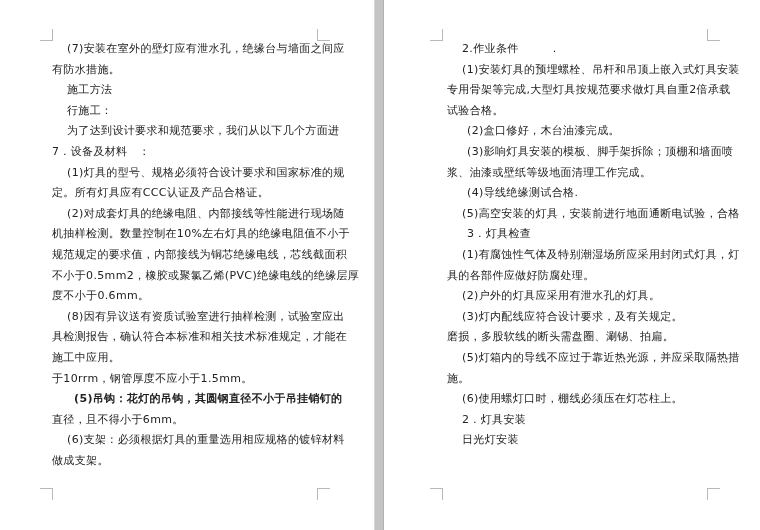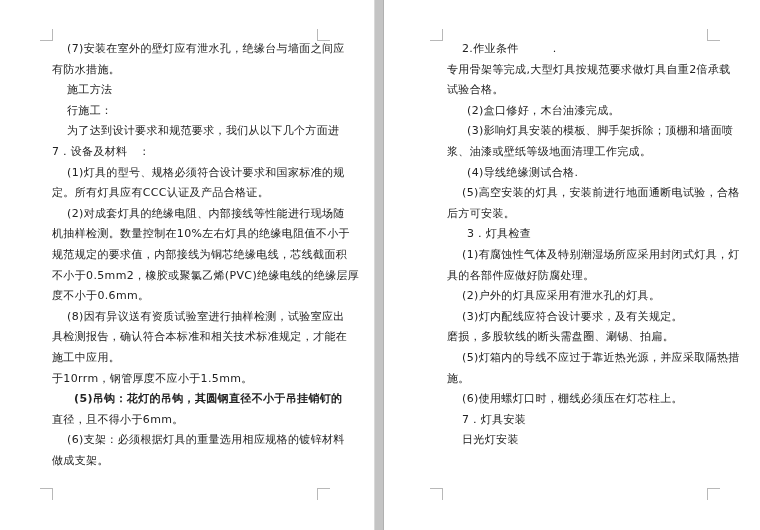--- a/index.html
+++ b/index.html
@@ -101,33 +101,33 @@
 
 <div class="divider"></div>
 
 <div class="page page-right">
   <div class="corner tl" style="left:46px; top:29px;"></div>
   <div class="corner tr" style="left:323px; top:29px;"></div>
   <div class="corner bl" style="left:46px; top:488px;"></div>
   <div class="corner br" style="left:323px; top:488px;"></div>
   <div class="body-text" id="right-body">
       <span class="line i1r">2.作业条件　　　.</span>
+      <span class="line i1r">(1)安装灯具的预埋螺栓、吊杆和吊顶上嵌入式灯具安装</span>
       <span class="line">专用骨架等完成,大型灯具按规范要求做灯具自重2倍承载</span>
       <span class="line">试验合格。</span>
       <span class="line i2r">(2)盒口修好，木台油漆完成。</span>
       <span class="line i2r">(3)影响灯具安装的模板、脚手架拆除；顶棚和墙面喷</span>
       <span class="line">浆、油漆或壁纸等级地面清理工作完成。</span>
       <span class="line i2r">(4)导线绝缘测试合格.</span>
       <span class="line i1r">(5)高空安装的灯具，安装前进行地面通断电试验，合格</span>
-      <span class="line">后方可安装。</span>
       <span class="line i2r">3．灯具检查</span>
       <span class="line i1r">(1)有腐蚀性气体及特别潮湿场所应采用封闭式灯具，灯</span>
       <span class="line">具的各部件应做好防腐处理。</span>
       <span class="line i1r">(2)户外的灯具应采用有泄水孔的灯具。</span>
       <span class="line i1r">(3)灯内配线应符合设计要求，及有关规定。</span>
       <span class="line">磨损，多股软线的断头需盘圈、涮锡、拍扁。</span>
       <span class="line i1r">(5)灯箱内的导线不应过于靠近热光源，并应采取隔热措</span>
       <span class="line">施。</span>
       <span class="line i1r">(6)使用螺灯口时，棚线必须压在灯芯柱上。</span>
-      <span class="line i1r">7．灯具安装</span>
+      <span class="line i1r">2．灯具安装</span>
       <span class="line i1r">日光灯安装</span>
     </div>
 </div>
 
 </body></html>

